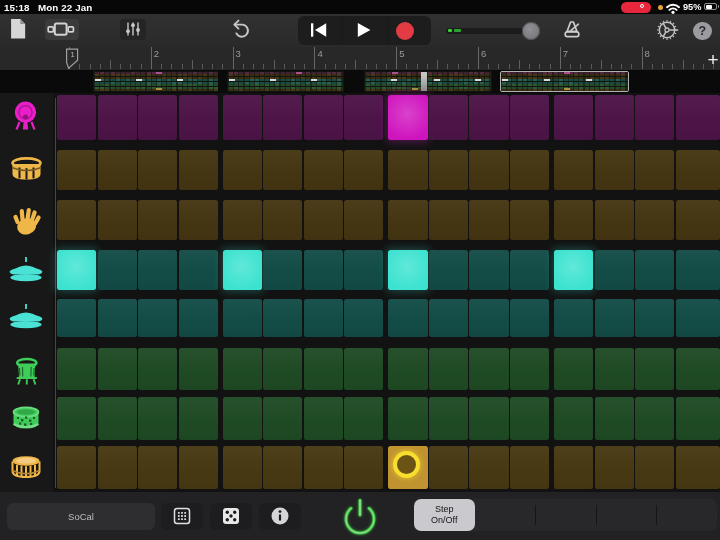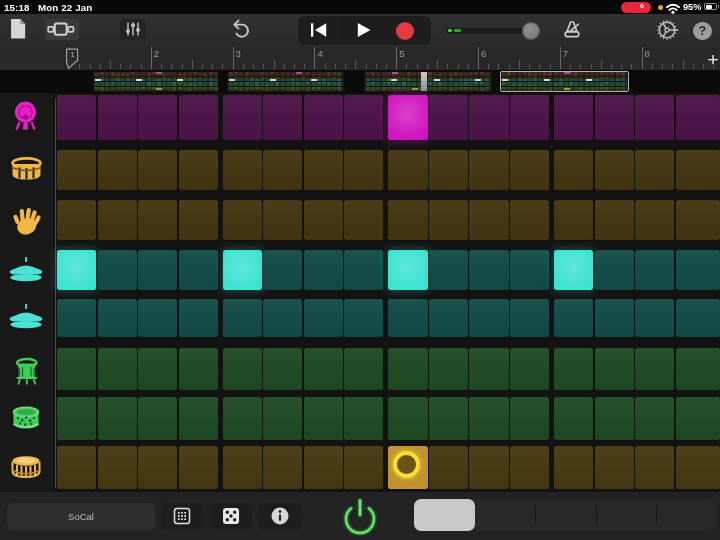--- a/index.html
+++ b/index.html
@@ -1246,15 +1246,18 @@
 <line x1="22" y1="3.2" x2="22" y2="18" stroke="#b9f0b9" stroke-width="1" stroke-linecap="round"></line>
 </g>
 <defs>
         <filter id="pglow" x="-50%" y="-50%" width="200%" height="200%">
 <feDropShadow dx="0" dy="0" stdDeviation="1.8" flood-color="#2fae2f" flood-opacity="0.8"></feDropShadow>
 </filter>
       </defs>
 </svg>
 <div style="position:absolute;left:414px;top:499px;width:303px;height:32px;background:#28282a;border-radius:7px"></div>
 <div style="position:absolute;left:414px;top:499px;width:60.6px;height:32px;background:#c9c9ce;border-radius:7px"></div>
+<div style="position:absolute;left:414px;top:499px;width:60.6px;height:32px;display:flex;align-items:center;justify-content:center;text-align:center;font-size:9px;color:#141414">
+      <div style="line-height:1.18">Step<br>On/Off</div>
+    </div>
 <div style="position:absolute;left:535.2px;top:505px;width:1px;height:20px;background:#161618"></div>
 <div style="position:absolute;left:595.8px;top:505px;width:1px;height:20px;background:#161618"></div>
 <div style="position:absolute;left:656.4px;top:505px;width:1px;height:20px;background:#161618"></div>
 </div>
 </body></html>

